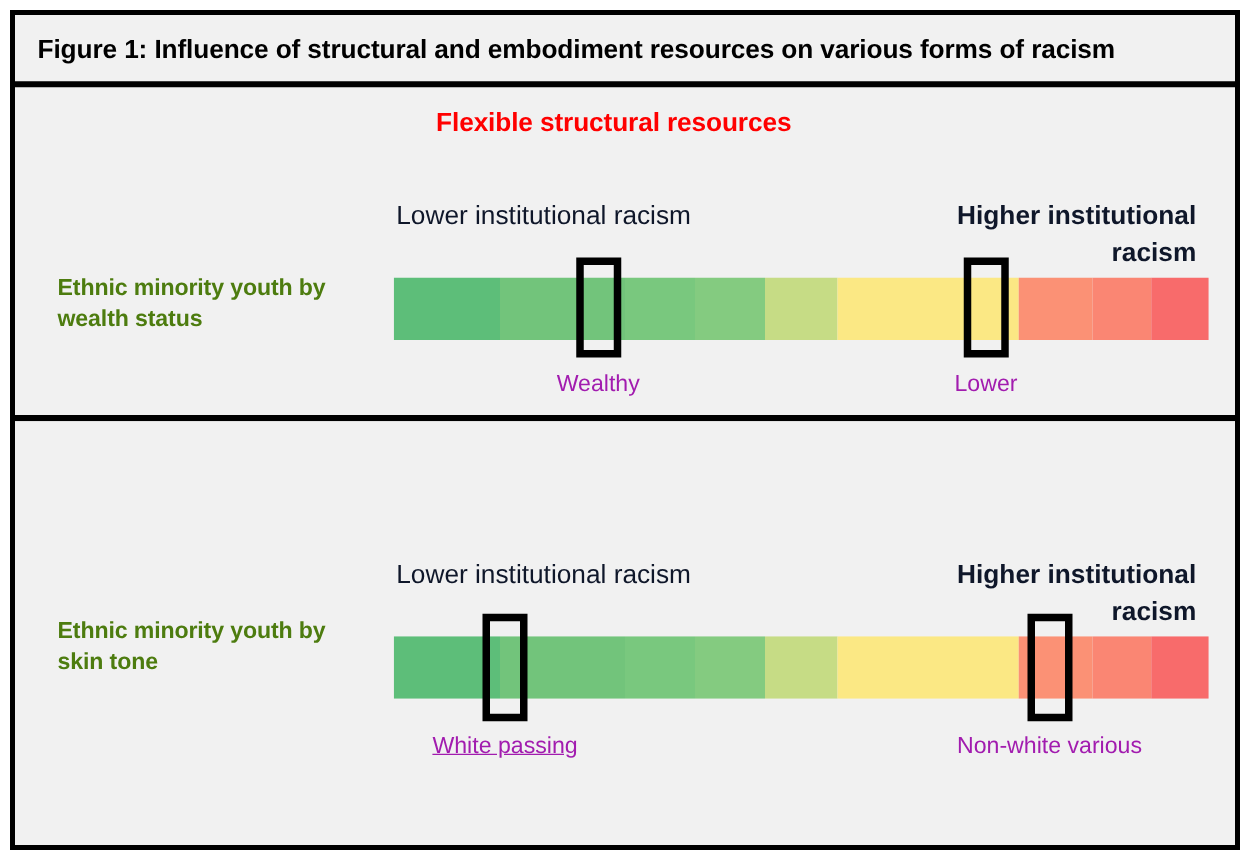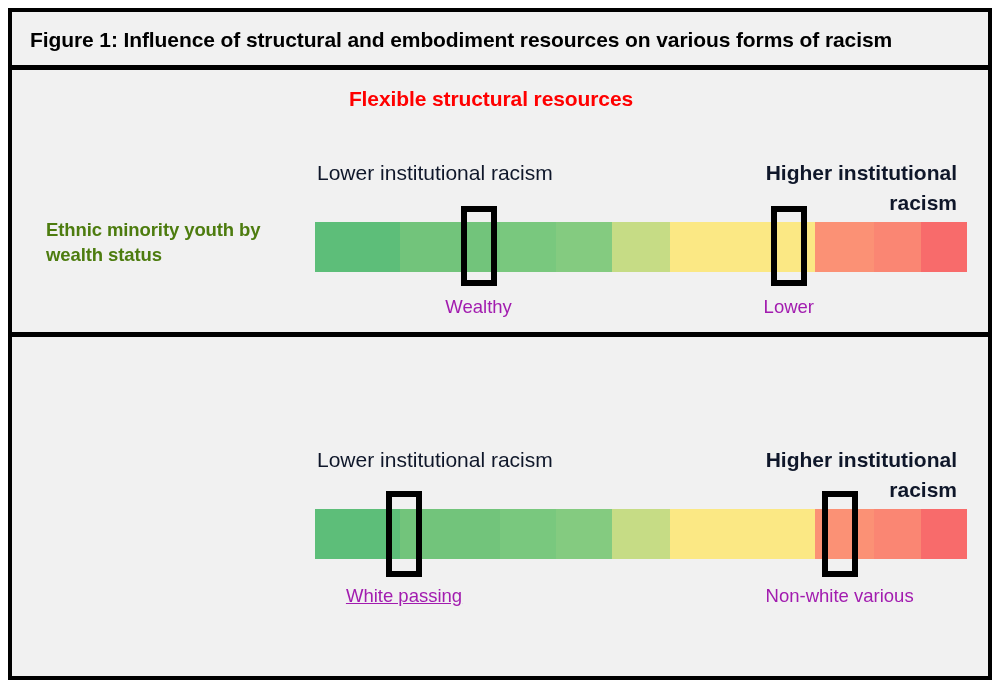--- a/index.html
+++ b/index.html
@@ -165,20 +165,21 @@
 
       <div class="marker" style="left:26%;"></div>
       <div class="marker" style="left:73%;"></div>
 
       <div class="tick-label" style="left:26%;">Wealthy</div>
       <div class="tick-label" style="left:73%;">Lower</div>
     </div>
   </div>
 
   <div class="panel panel-embodiment">
+    <div class="row-label">Ethnic minority youth by skin tone</div>
 
     <div class="scale">
       <div class="end-label left">Lower institutional racism</div>
       <div class="end-label right">Higher institutional racism</div>
 
       <div class="scale-bar">
           <div class="seg" style="width: 13%; background: rgb(93, 190, 121);"></div>
           <div class="seg" style="width: 15.3%; background: rgb(114, 196, 123);"></div>
           <div class="seg" style="width: 8.6%; background: rgb(121, 200, 126);"></div>
           <div class="seg" style="width: 8.6%; background: rgb(132, 203, 128);"></div>

